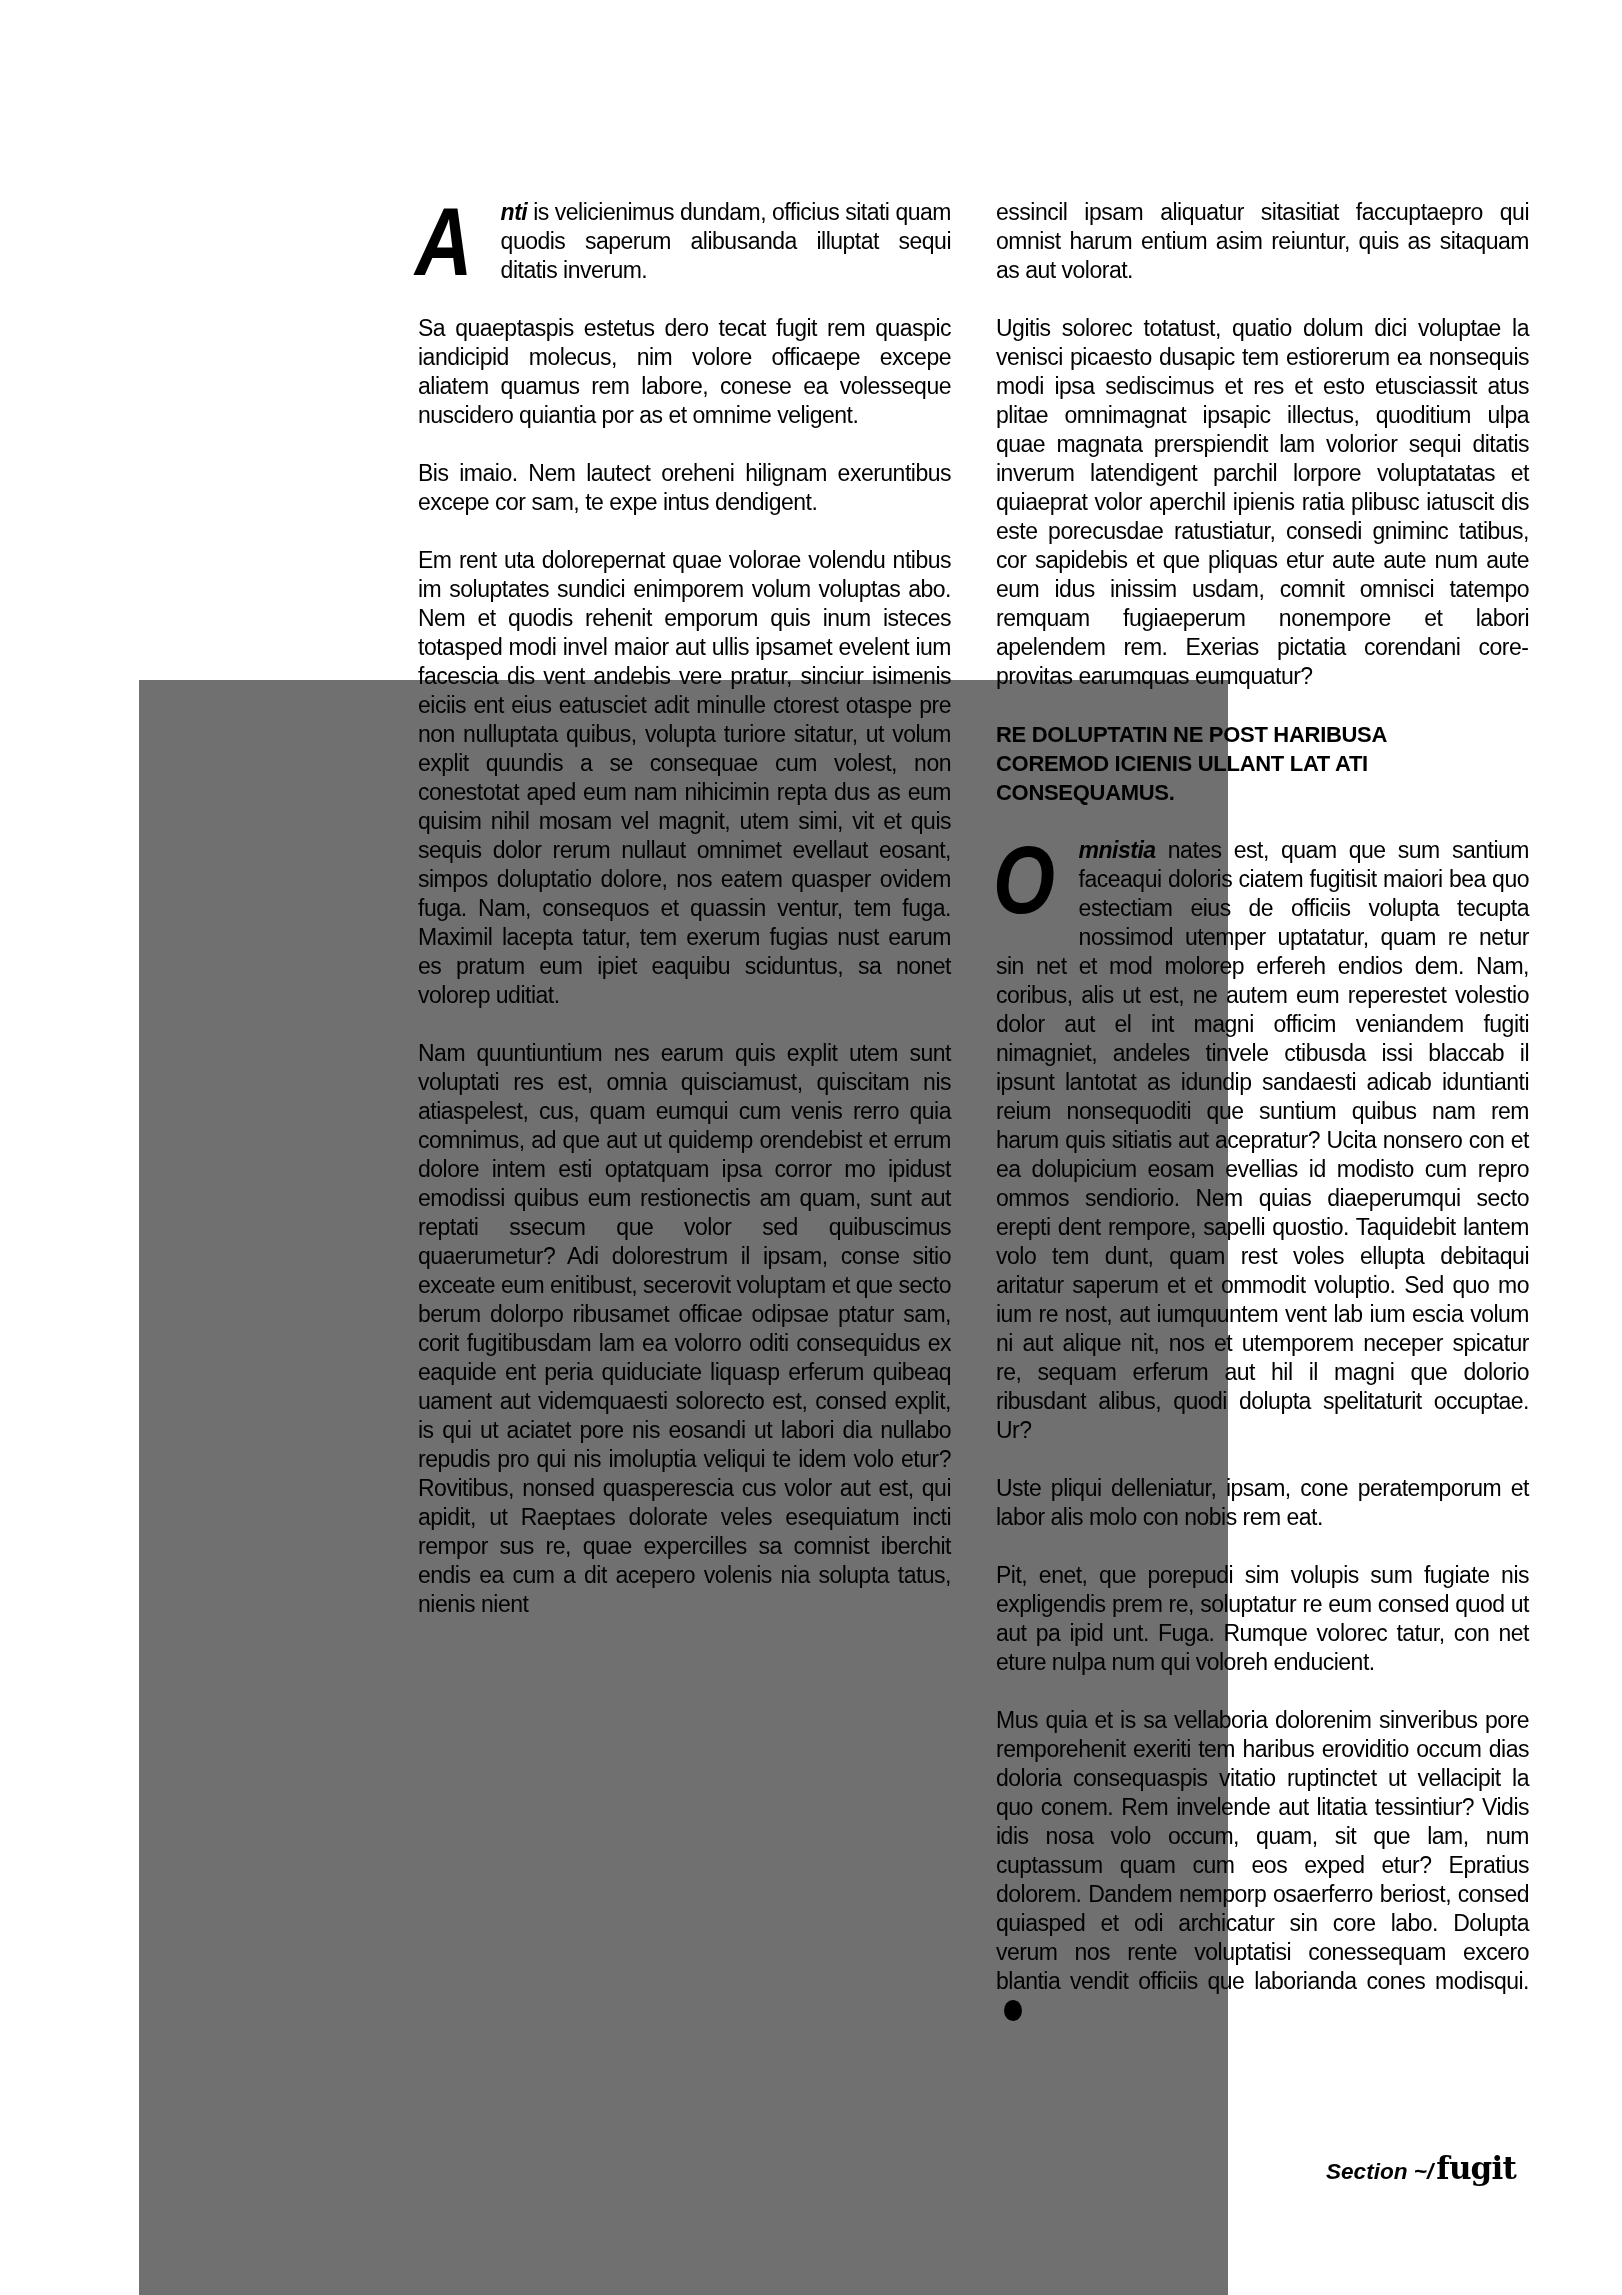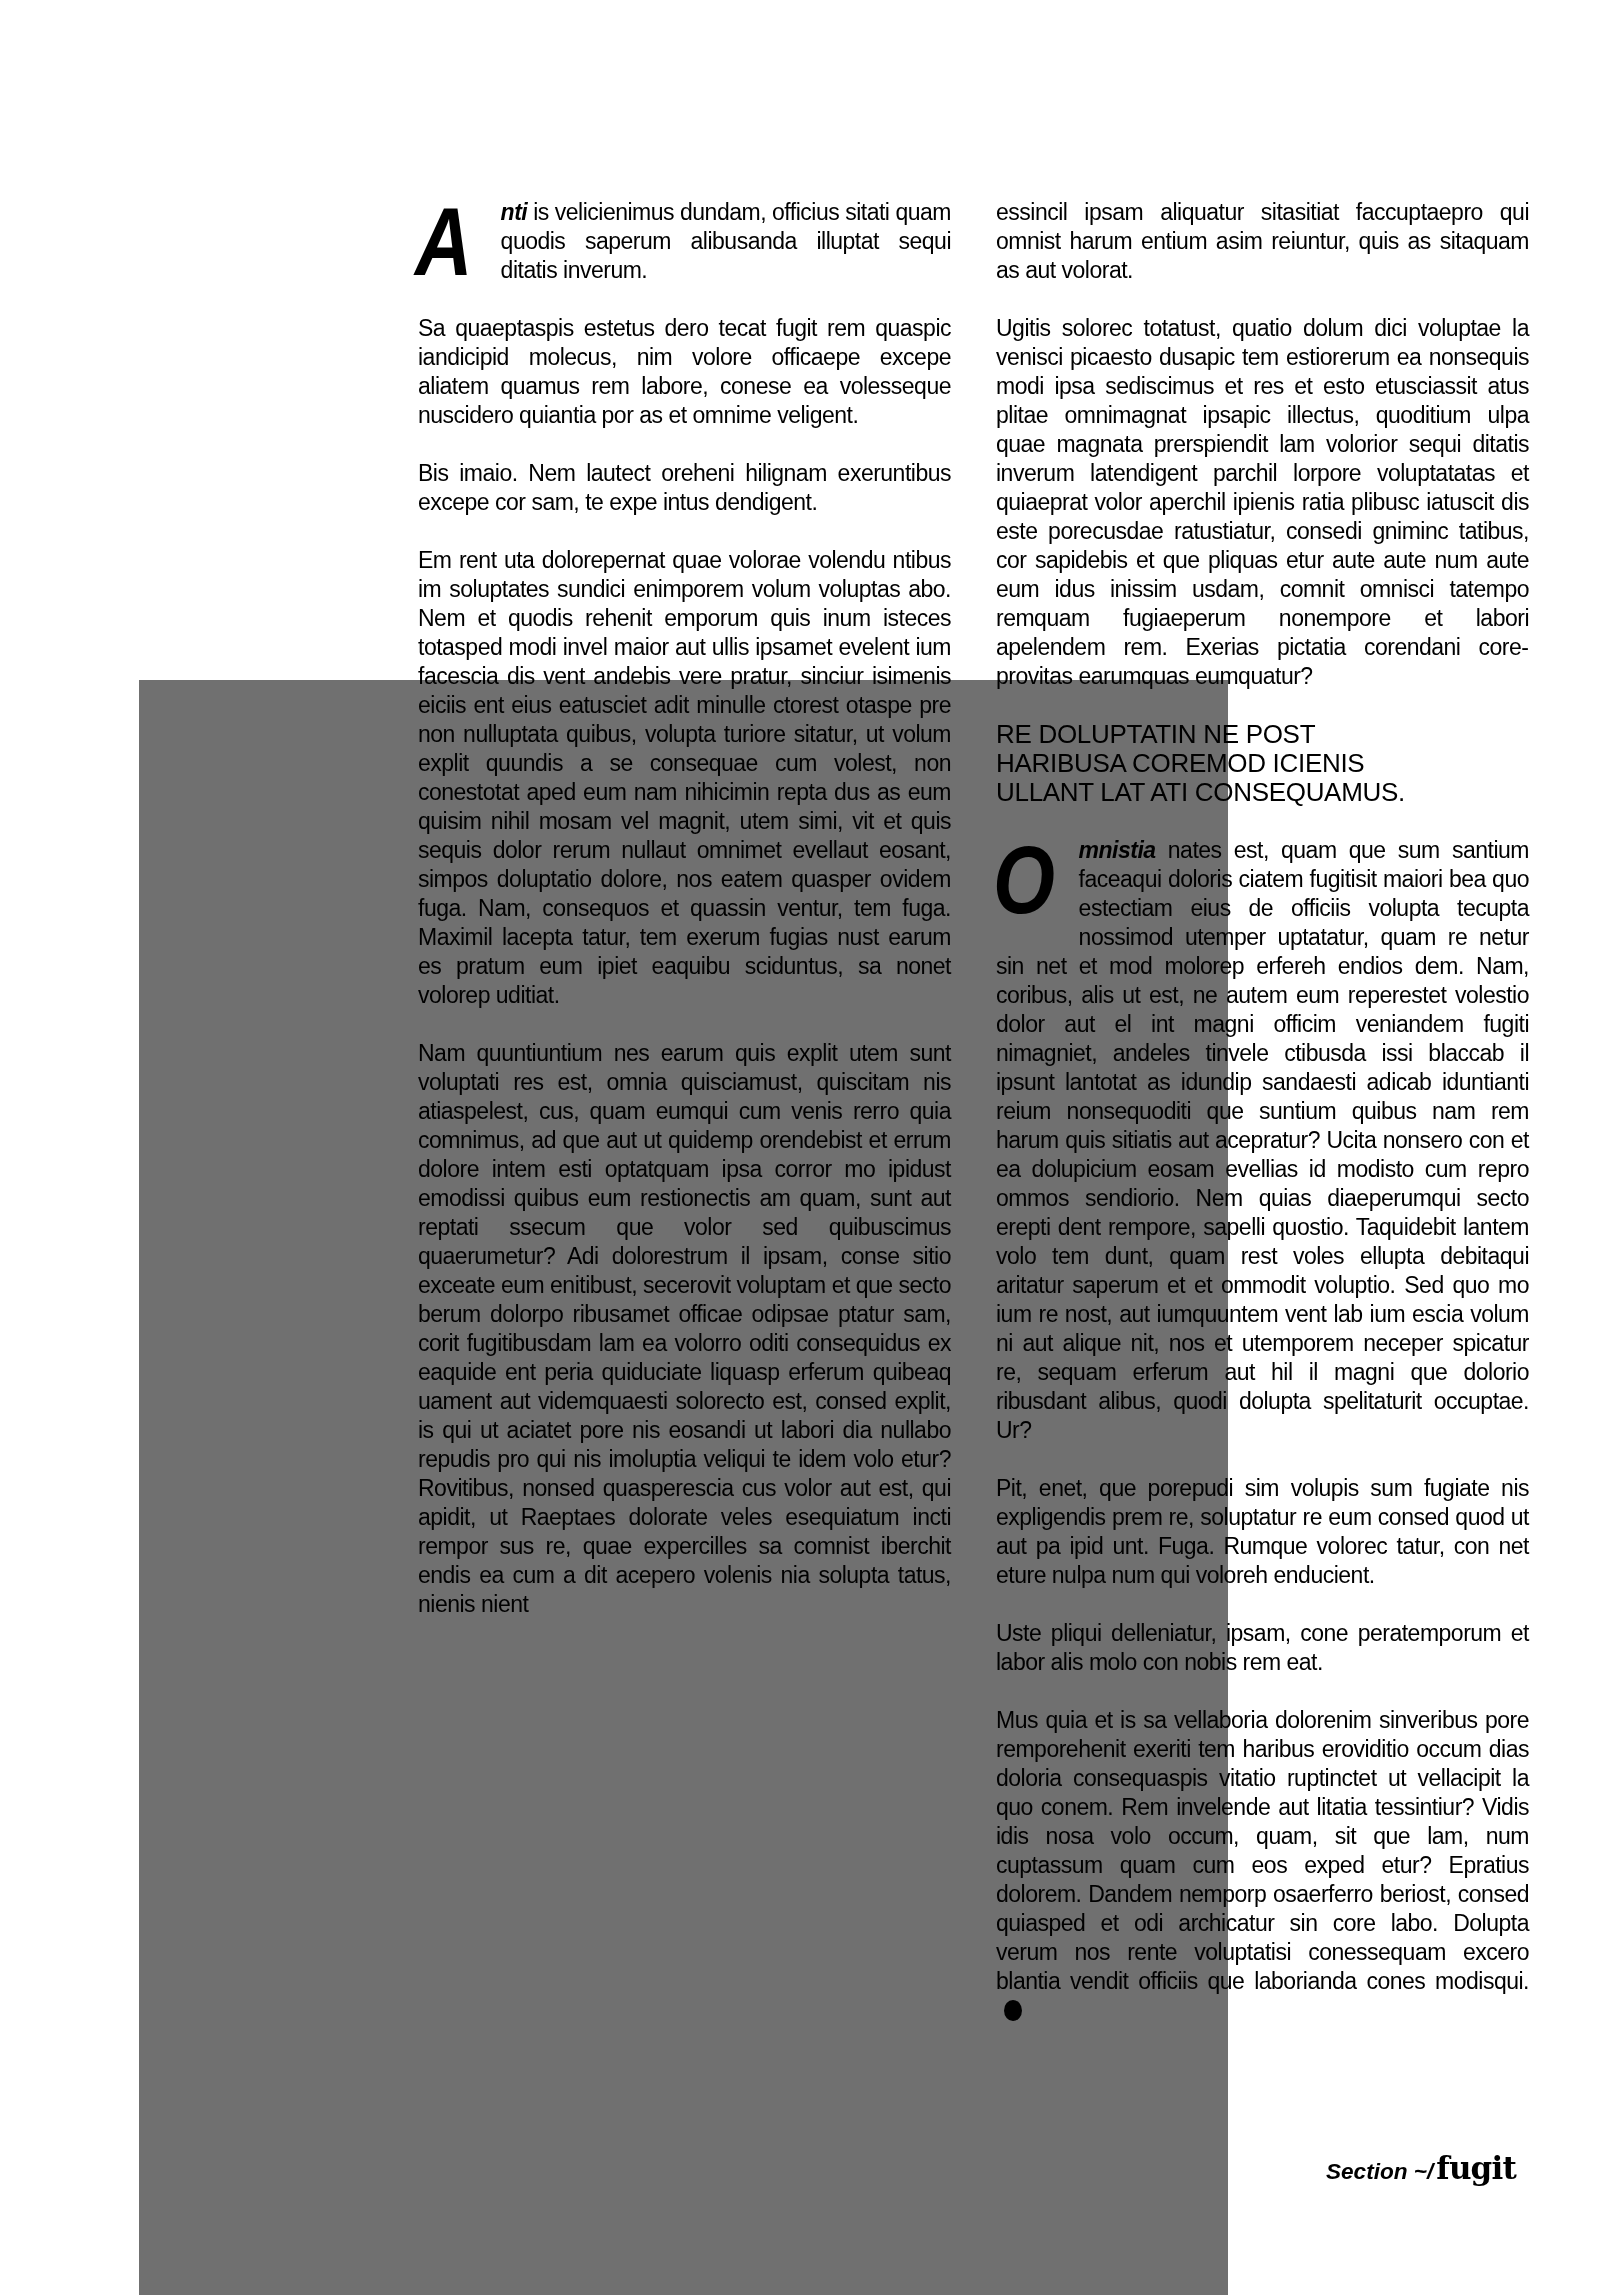--- a/index.html
+++ b/index.html
@@ -24,21 +24,21 @@
   .col p { margin: 0 0 29px 0; }
   .dropcap {
     float: left; font-weight: 900; font-style: italic;
     font-size: 97px; line-height: 75px; height: 82px;
     margin: 6px 16.6px 0 -3px; letter-spacing: -1.5px;
     transform: scaleX(0.82); transform-origin: left top;
     width: 69px;
   }
   .lead { font-weight: 700; font-style: italic; }
   .subhead {
-    font-weight: 400; font-size: 26px; line-height: 29px;
+    font-weight: 700; font-size: 22px; line-height: 29px;
     text-transform: uppercase; margin: 0 0 29px 0; text-align: left;
     letter-spacing: -0.3px; width: 423px;
   }
   .end-mark {
     display: inline-block; width: 18px; height: 21px; background: #000;
     border-radius: 50%; vertical-align: -3px; margin-left: 7.5px;
   }
   .footer {
     position: absolute; right: 107px; top: 2153px; z-index: 1;
     font-size: 22.6px; line-height: 30px; white-space: nowrap;
@@ -64,22 +64,22 @@
   <p>Nam quuntiuntium nes earum quis explit utem sunt voluptati res est, omnia quisciamust, quisci­tam nis atiaspelest, cus, quam eumqui cum venis rerro quia comnimus, ad que aut ut quidemp oren­debist et errum dolore intem esti optatquam ipsa corror mo ipidust emodissi quibus eum restionec­tis am quam, sunt aut reptati ssecum que volor sed quibuscimus quaerumetur? Adi dolorestrum il ipsam, conse sitio exceate eum enitibust, sece­rovit voluptam et que secto berum dolorpo ribu­samet officae odipsae ptatur sam, corit fugitibus­dam lam ea volorro oditi consequidus ex eaquide ent peria quiduciate liquasp erferum quibeaq ua­ment aut videmquaesti solorecto est, consed explit, is qui ut aciatet pore nis eosandi ut labori dia nullabo repudis pro qui nis imoluptia veliqui te idem volo etur? Rovitibus, nonsed quasperescia cus volor aut est, qui apidit, ut Raeptaes dolorate veles esequiatum incti rempor sus re, quae ex­percilles sa comnist iberchit endis ea cum a dit acepero volenis nia solupta tatus, nienis nient</p>
 </div>
 
 <div class="col col-right">
   <p>essincil ipsam aliquatur sitasitiat faccuptaepro qui omnist harum entium asim reiuntur, quis as sitaquam as aut volorat.</p>
   <p>Ugitis solorec totatust, quatio dolum dici volup­tae la venisci picaesto dusapic tem estiorerum ea nonsequis modi ipsa sediscimus et res et esto etusciassit atus plitae omnimagnat ipsapic illectus, quoditium ulpa quae magnata prerspien­dit lam volorior sequi ditatis inverum latendigent parchil lorpore voluptatatas et quiaeprat volor aperchil ipienis ratia plibusc iatuscit dis este po­recusdae ratustiatur, consedi gniminc tatibus, cor sapidebis et que pliquas etur aute aute num aute eum idus inissim usdam, comnit omnisci tatem­po remquam fugiaeperum nonempore et labori apelendem rem. Exerias pictatia corendani core­provitas earumquas eumquatur?</p>
   <div class="subhead">RE DOLUPTATIN NE POST HARIBUSA COREMOD ICIENIS ULLANT LAT ATI CONSEQUAMUS.</div>
   <p>
     <span class="dropcap">O</span><span class="lead">mnistia</span><span> nates est, quam que sum santium faceaqui doloris ciatem fugitisit maiori bea quo estectiam eius de officiis volup­ta tecupta nossimod utemper uptatatur, quam re netur sin net et mod molorep erfereh endios dem. Nam, coribus, alis ut est, ne autem eum reperes­tet volestio dolor aut el int magni officim venian­dem fugiti nimagniet, andeles tinvele ctibusda issi blaccab il ipsunt lantotat as idundip sandaesti adicab iduntianti reium nonsequoditi que suntium quibus nam rem harum quis sitiatis aut acepra­tur? Ucita nonsero con et ea dolupicium eosam evellias id modisto cum repro ommos sendiorio. Nem quias diaeperumqui secto erepti dent rem­pore, sapelli quostio. Taquidebit lantem volo tem dunt, quam rest voles ellupta debitaqui aritatur saperum et et ommodit voluptio. Sed quo mo ium re nost, aut iumquuntem vent lab ium escia vo­lum ni aut alique nit, nos et utemporem neceper spicatur re, sequam erferum aut hil il magni que dolorio ribusdant alibus, quodi dolupta spelitatu­rit occuptae. Ur?</span>
   </p>
+  <p>Uste pliqui delleniatur, ipsam, cone peratem­porum et labor alis molo con nobis rem eat.</p>
   <p>Pit, enet, que porepudi sim volupis sum fugiate nis expligendis prem re, soluptatur re eum con­sed quod ut aut pa ipid unt. Fuga. Rumque vo­lorec tatur, con net eture nulpa num qui voloreh enducient.</p>
-  <p>Uste pliqui delleniatur, ipsam, cone peratem­porum et labor alis molo con nobis rem eat.</p>
   <p>
     <span>Mus quia et is sa vellaboria dolorenim sinveribus pore remporehenit exeriti tem haribus eroviditio occum dias doloria consequaspis vitatio rup­tinctet ut vellacipit la quo conem. Rem invelende aut litatia tessintiur? Vidis idis nosa volo occum, quam, sit que lam, num cuptassum quam cum eos exped etur? Epratius dolorem. Dandem nem­porp osaerferro beriost, consed quiasped et odi archicatur sin core labo. Dolupta verum nos rente voluptatisi conessequam excero blantia vendit officiis que laborianda cones modisqui.</span><span class="end-mark"></span>
   </p>
 </div>
 
 <div class="footer">
   <span class="footer-section">Section ~/</span><span class="footer-brand">fugit</span>
 </div>
 
 

